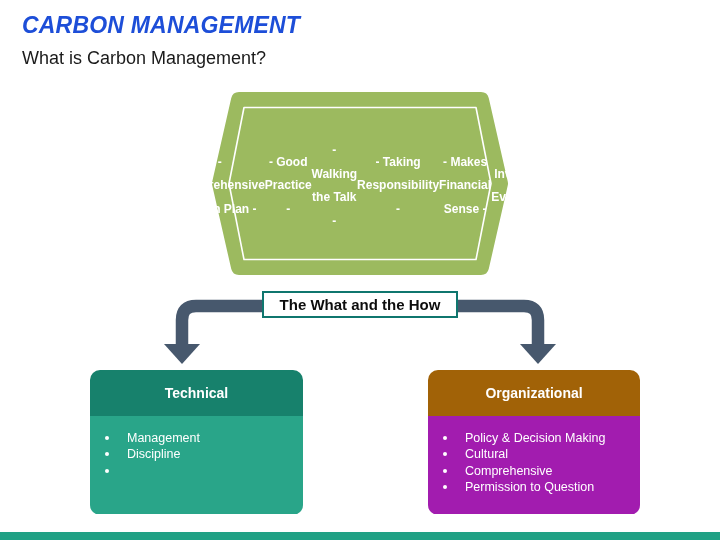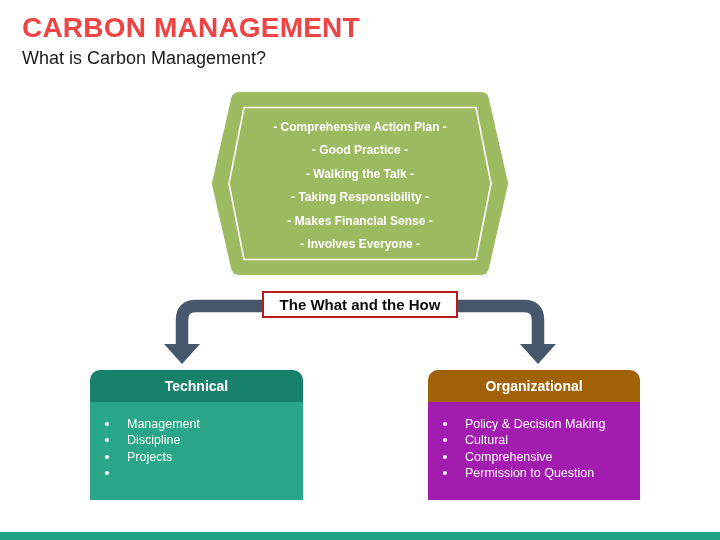--- a/index.html
+++ b/index.html
@@ -6,51 +6,52 @@
   html, body { width: 720px; height: 540px; }
   body {
     position: relative;
     width: 720px; height: 540px;
     background: #ffffff;
     font-family: "Liberation Sans", sans-serif;
     overflow: hidden;
   }
   .slide-title {
     position: absolute; left: 22px; top: 12px;
-    font-size: 28px; font-weight: bold; color: #ef4444;
+    font-size: 23px; font-weight: bold; color: #1d4ed8;
     letter-spacing: 0.2px;
+    font-style: italic;
   }
   .slide-subtitle {
     position: absolute; left: 22px; top: 48px;
     font-size: 18px; font-weight: normal; color: #1a1a1a;
   }
   .hex-svg { position: absolute; left: 210px; top: 91px; width: 300px; height: 185px; }
   .hex-text {
     position: absolute; left: 210px; top: 91px; width: 300px; height: 185px;
-    display: flex; flex-direction: column; align-items: center; justify-content: center;
+    display: flex; flex-direction: row; align-items: center; justify-content: center;
     padding-top: 5px;
     color: #ffffff; font-size: 12px; font-weight: 600;
     line-height: 23.5px; text-align: center;
   }
   .connector-svg { position: absolute; left: 0; top: 0; width: 720px; height: 540px; z-index: 1; }
   .what-how-box {
     position: absolute; left: 262px; top: 291px; width: 196px; height: 27px;
-    background: #ffffff; border: 2px solid #b91c1c;
+    background: #ffffff; border: 2px solid #0f766e;
     display: flex; align-items: center; justify-content: center;
     font-size: 15px; font-weight: bold; color: #0d0d0d;
     z-index: 2;
   }
   .col-box {
     position: absolute; top: 370px; height: 145px;
     border-radius: 10px; overflow: hidden; z-index: 2;
   }
   .col-box.technical { left: 90px; width: 213px; }
   .col-box.organizational { left: 428px; width: 212px; }
   .col-header {
-    height: 32px; display: flex; align-items: center; justify-content: center;
+    height: 46px; display: flex; align-items: center; justify-content: center;
     color: #ffffff; font-size: 14px; font-weight: bold;
   }
   .technical .col-header { background: #17816c; }
   .organizational .col-header { background: #a16207; }
   .col-body { height: 98px; padding-top: 14px; }
   .technical .col-body { background: #29a589; }
   .organizational .col-body { background: #a21caf; }
   .bullet-row {
     display: flex; align-items: center;
     height: 16.3px; padding-left: 15px;
@@ -99,24 +100,20 @@
     <div class="bullet-row">
       <span class="dot"></span>
       <span>Management</span>
     </div>
     <div class="bullet-row">
       <span class="dot"></span>
       <span>Discipline</span>
     </div>
     <div class="bullet-row">
       <span class="dot"></span>
-      <span>Projects</span>
-    </div>
-    <div class="bullet-row">
-      <span class="dot"></span>
     </div>
   </div>
 </div>
 
 <div class="col-box organizational">
   <div class="col-header">Organizational</div>
   <div class="col-body">
     <div class="bullet-row">
       <span class="dot"></span>
       <span>Policy &amp; Decision Making</span>

